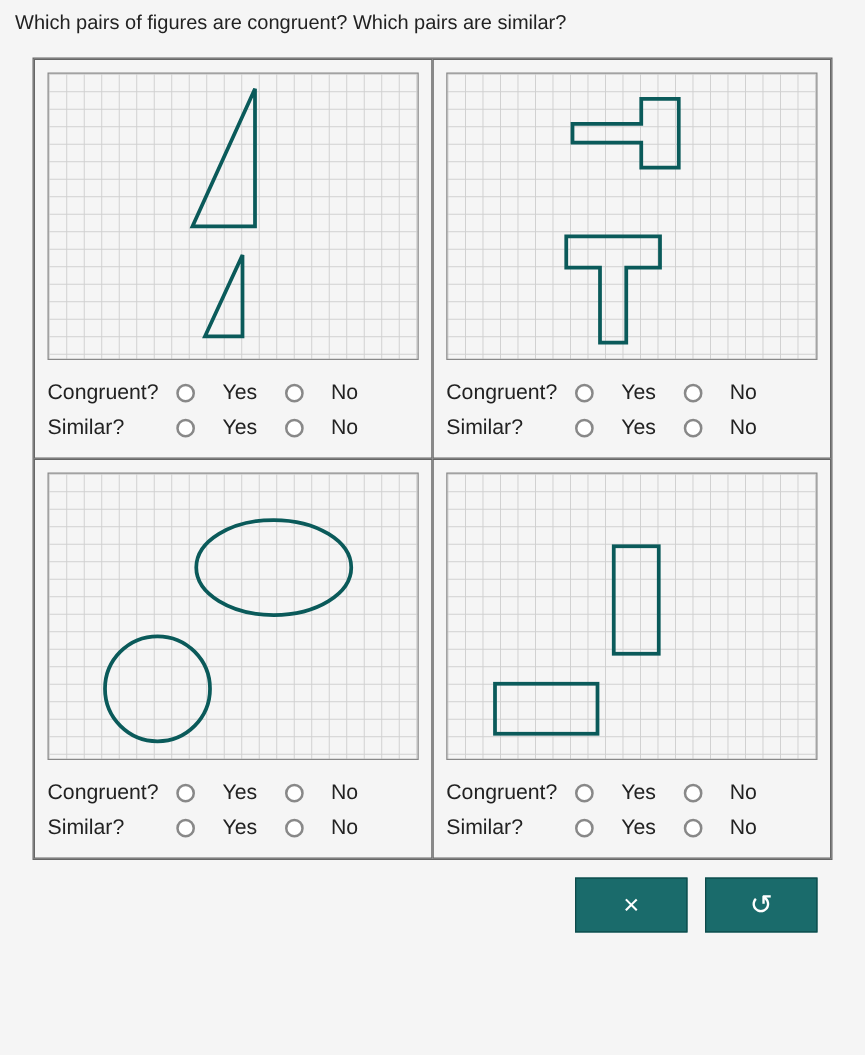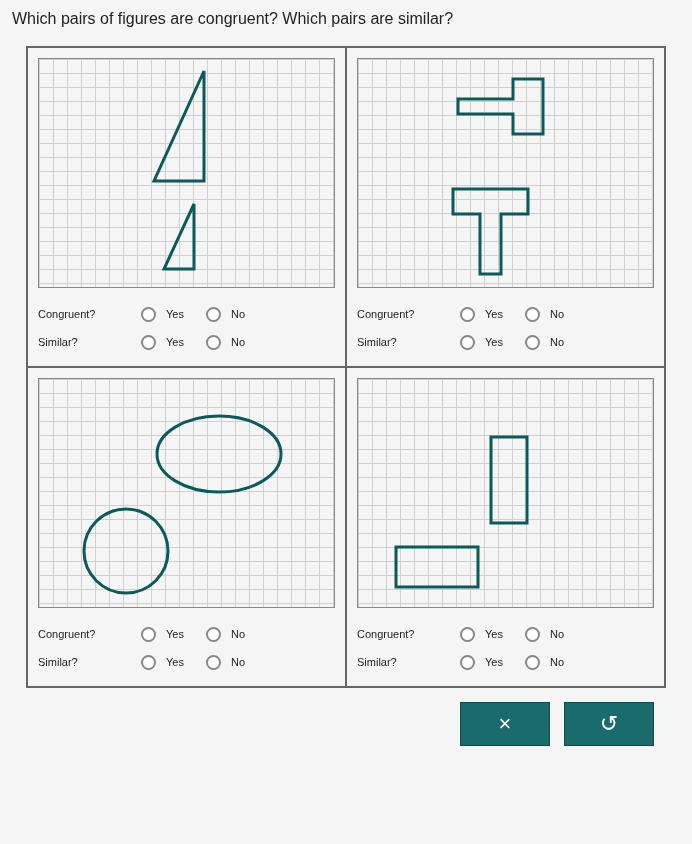--- a/index.html
+++ b/index.html
@@ -37,25 +37,25 @@
       linear-gradient(to bottom, #d0d0d0 1px, transparent 1px);
     background-size: 14px 14px;
     position: relative;
     margin-bottom: 12px;
   }
   .qrow {
     display: flex;
     align-items: center;
     height: 28px;
     gap: 8px;
-    font-size: 11px;
+    font-size: 17px;
     color: #222;
   }
   .qlabel { width: 95px; }
-  .opt { display: flex; align-items: center; gap: 10px; margin-right: 14px; cursor: pointer; }
+  .opt { display: flex; align-items: center; gap: 22px; margin-right: 14px; cursor: pointer; }
   .radio {
     width: 15px; height: 15px; border: 2px solid #888; border-radius: 50%;
     display: inline-block; background: #fff;
   }
   .footer {
     display: flex;
     justify-content: flex-end;
     gap: 14px;
     margin-top: 14px;
     padding-right: 26px;

